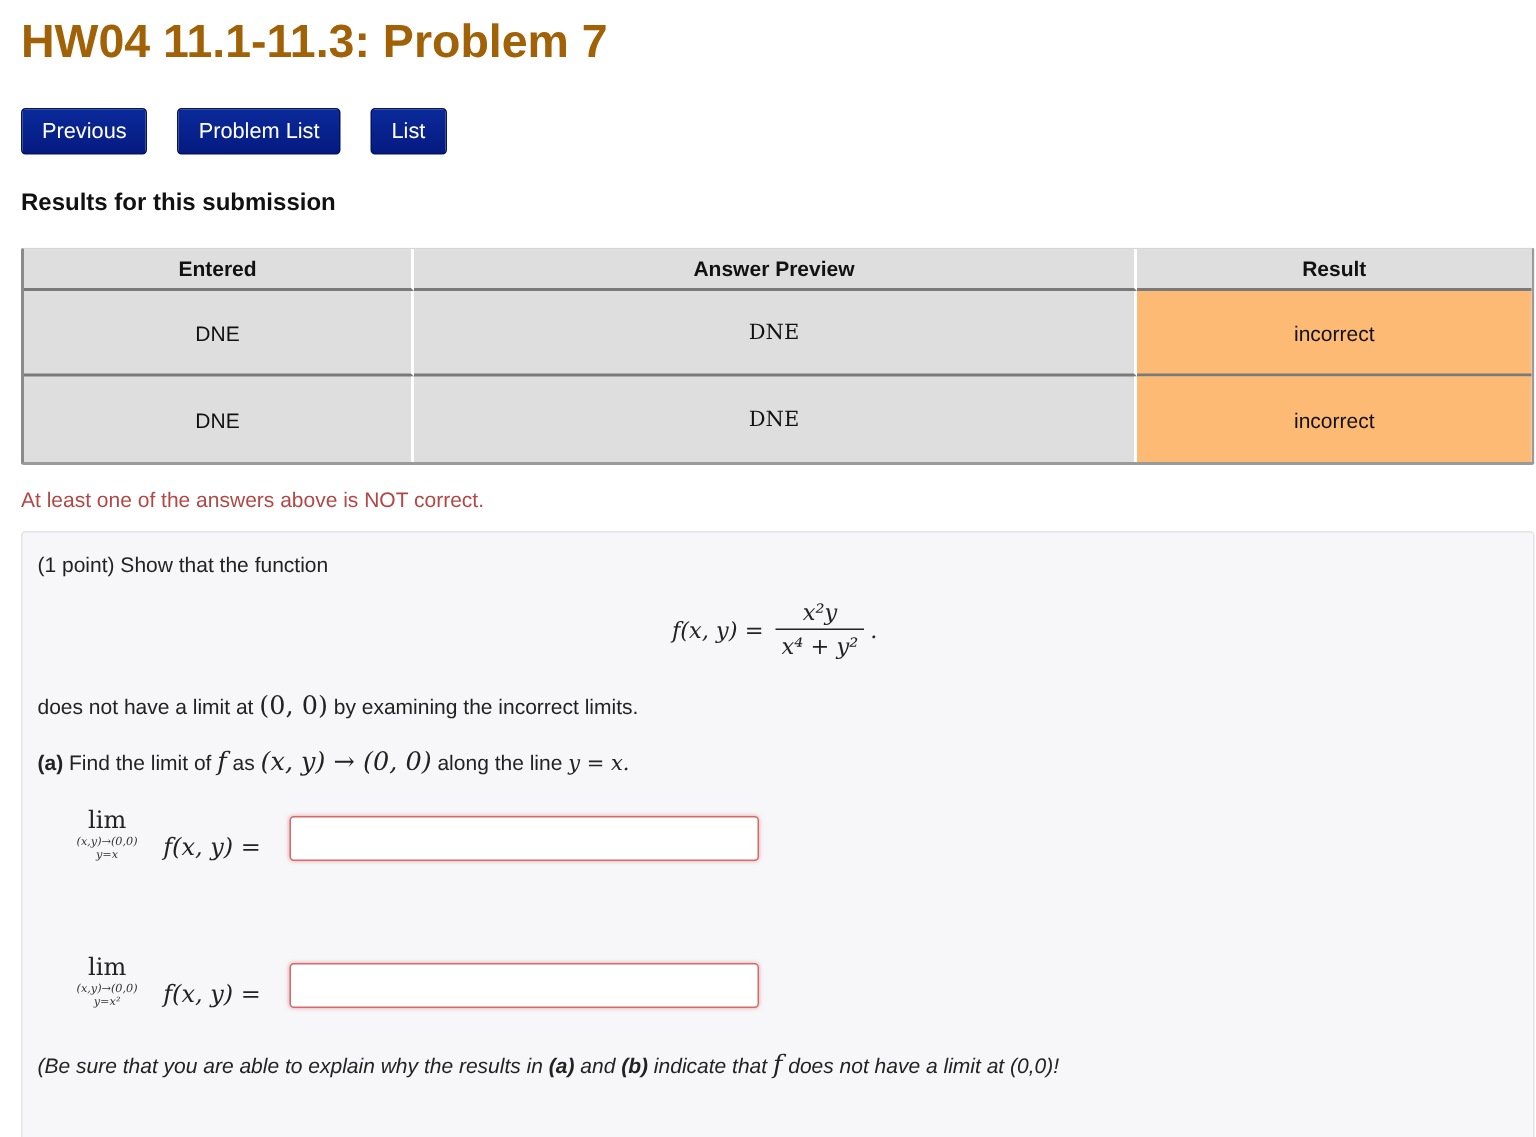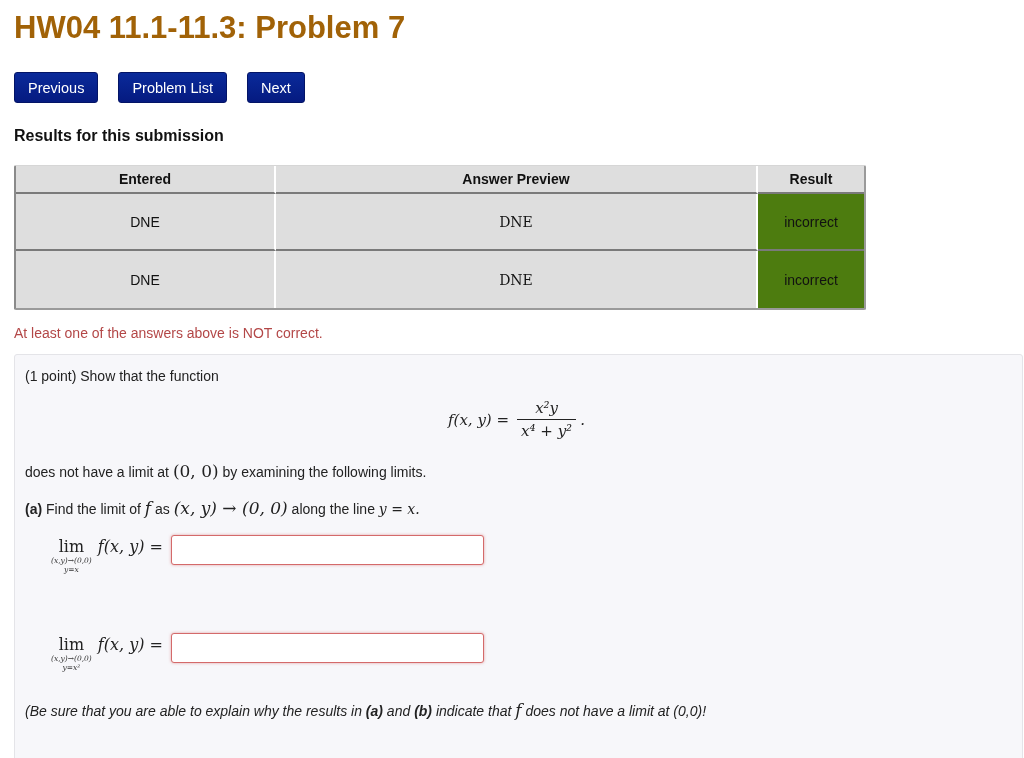--- a/index.html
+++ b/index.html
@@ -20,21 +20,21 @@
     background: linear-gradient(#0a2a9a, #051a80);
     border: 1px solid #031466; border-radius: 3px;
     color: #fff; font-size: 14.5px; font-family: "Liberation Sans", sans-serif;
     display: flex; align-items: center; cursor: pointer;
   }
   .results-heading {
     position: absolute; left: 14px; top: 127px; margin: 0;
     font-size: 16px; font-weight: bold; color: #111;
   }
   table.results {
-    position: absolute; left: 14px; top: 165px; width: 852px;
+    position: absolute; left: 14px; top: 165px; width: 1009px;
     border-collapse: separate; border-spacing: 0;
     background: #dedede;
     border-left: 2px solid #8a8a8a; border-bottom: 2px solid #9a9a9a;
     border-right: 2px solid #9a9a9a; border-top: 1px solid #d6d6d6;
     border-radius: 2px;
   }
   table.results th, table.results td {
     text-align: center; font-size: 14px; padding: 0;
     border-right: 2px solid #fff; border-bottom: 2px solid #fff;
   }
@@ -42,21 +42,21 @@
   table.results th {
     height: 28px; font-weight: bold; color: #111;
     border-bottom: 2px solid #7a7a7a;
   }
   table.results tr:last-child td { border-bottom: none; }
   table.results td { height: 57px; color: #111; }
   table.results tr.first-row td { border-bottom: 2px solid #7a7a7a; }
   .col-entered { width: 260px; }
   .col-preview { width: 482px; }
   .preview { font-family: "DejaVu Serif", serif; font-size: 17px; }
-  td.result-bad { background: #4d7c0f; color: #2b3b9a; }
+  td.result-bad { background: #fdba74; color: #2b3b9a; }
   .warning {
     position: absolute; left: 14px; top: 325px; margin: 0;
     font-size: 14px; color: #b34747;
   }
   .problem {
     position: absolute; left: 14px; top: 354px; width: 1009px; height: 420px;
     background: #f7f7fa; border: 1px solid #e4e4e8; border-radius: 3px;
     font-size: 14px; color: #222;
   }
   .p-intro { position: absolute; left: 10px; top: 13px; }
@@ -67,21 +67,21 @@
   .frac { display: inline-flex; flex-direction: column; align-items: center; margin: 0 4px 0 8px; }
   .frac .num { padding: 0 4px 2px; text-align: right; }
   .frac .den { border-top: 1px solid #222; padding: 2px 4px 0; }
   .math { font-family: "DejaVu Serif", serif; }
   .mi { font-style: italic; font-family: "DejaVu Serif", serif; }
   .p-line1 { position: absolute; left: 10px; top: 106px; }
   .p-line-a { position: absolute; left: 10px; top: 143px; }
   .p-line-b { position: absolute; left: 10px; top: 242px; }
   .p-note { position: absolute; left: 10px; top: 345px; font-style: italic; }
   .big { font-size: 17px; }
-  .limrow { position: absolute; left: 36px; display: flex; align-items: flex-start; }
+  .limrow { position: absolute; left: 36px; display: flex; align-items: flex-end; gap: 11px; }
   .limrow.a { top: 183px; }
   .limrow.b { top: 281px; }
   .lim { display: flex; flex-direction: column; align-items: center; font-family: "DejaVu Serif", serif; }
   .lim .word { font-size: 16px; font-style: normal; line-height: 18px; }
   .lim .sub { font-size: 7.5px; line-height: 9px; font-style: italic; color: #333; }
   .lim-f { font-family: "DejaVu Serif", serif; font-style: italic; font-size: 16px; margin-left: 6px; line-height: 18px; }
   .answer-input {
     margin-left: 8px; margin-top: -3px; width: 313px; height: 30px;
     border: 1px solid #d46a6a; border-radius: 3px; background: #fff;
     box-shadow: 0 0 3px rgba(210,90,90,0.55);
@@ -89,21 +89,21 @@
   }
 </style>
 </head>
 <body>
 
 <h1 class="page-title">HW04 11.1-11.3: Problem 7</h1>
 
 <div class="nav">
   <button class="nav-btn">Previous</button>
   <button class="nav-btn">Problem List</button>
-  <button class="nav-btn">Next</button>
+  <button class="nav-btn">List</button>
 </div>
 
 <h2 class="results-heading">Results for this submission</h2>
 
 <table class="results">
   <thead>
     <tr>
       <th class="col-entered">Entered</th>
       <th class="col-preview">Answer Preview</th>
       <th>Result</th>
@@ -131,21 +131,21 @@
   <div class="formula">
     <span>f(x, y) =</span>
     <span class="frac">
       <span class="num">x²y</span>
       <span class="den">x⁴ + y²</span>
     </span>
     <span>.</span>
   </div>
 
   <div class="p-line1">
-    <span>does not have a limit at </span><span class="math big">(0, 0)</span><span> by examining the following limits.</span>
+    <span>does not have a limit at </span><span class="math big">(0, 0)</span><span> by examining the incorrect limits.</span>
   </div>
 
   <div class="p-line-a">
     <b>(a)</b><span> Find the limit of </span><span class="mi big">f</span><span> as </span><span class="mi big">(x, y) → (0, 0)</span><span> along the line </span><span class="mi">y = x.</span>
   </div>
 
   <div class="limrow a">
     <div class="lim">
       <span class="word">lim</span>
       <span class="sub">(x,y)→(0,0)</span>

